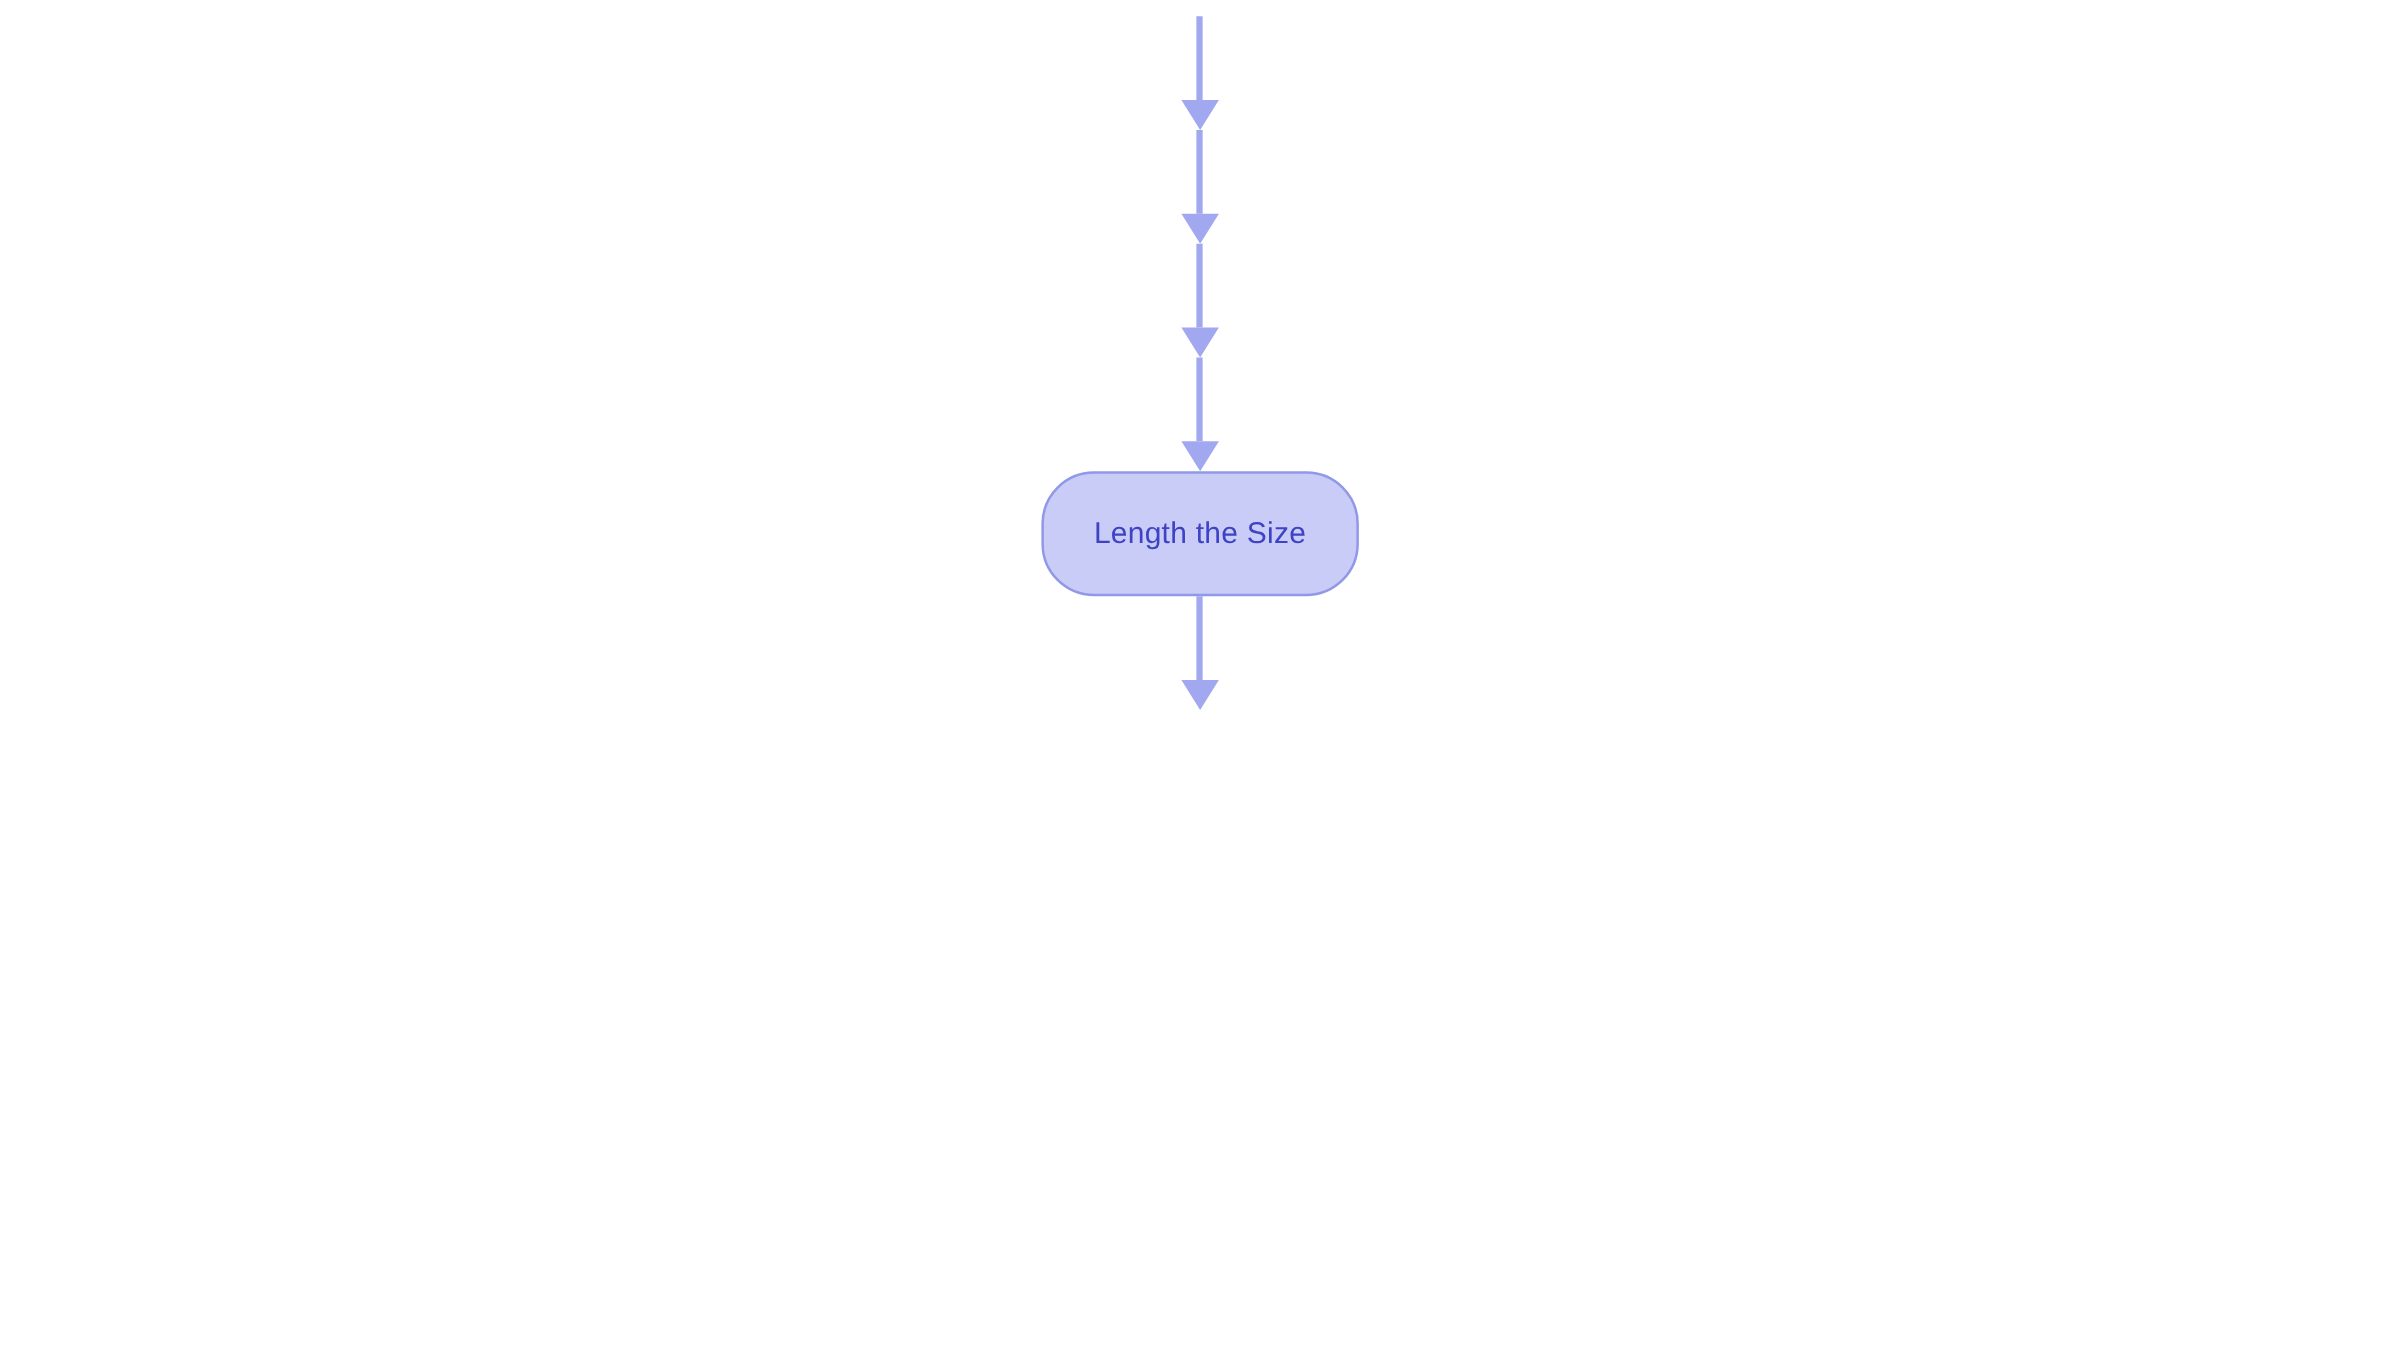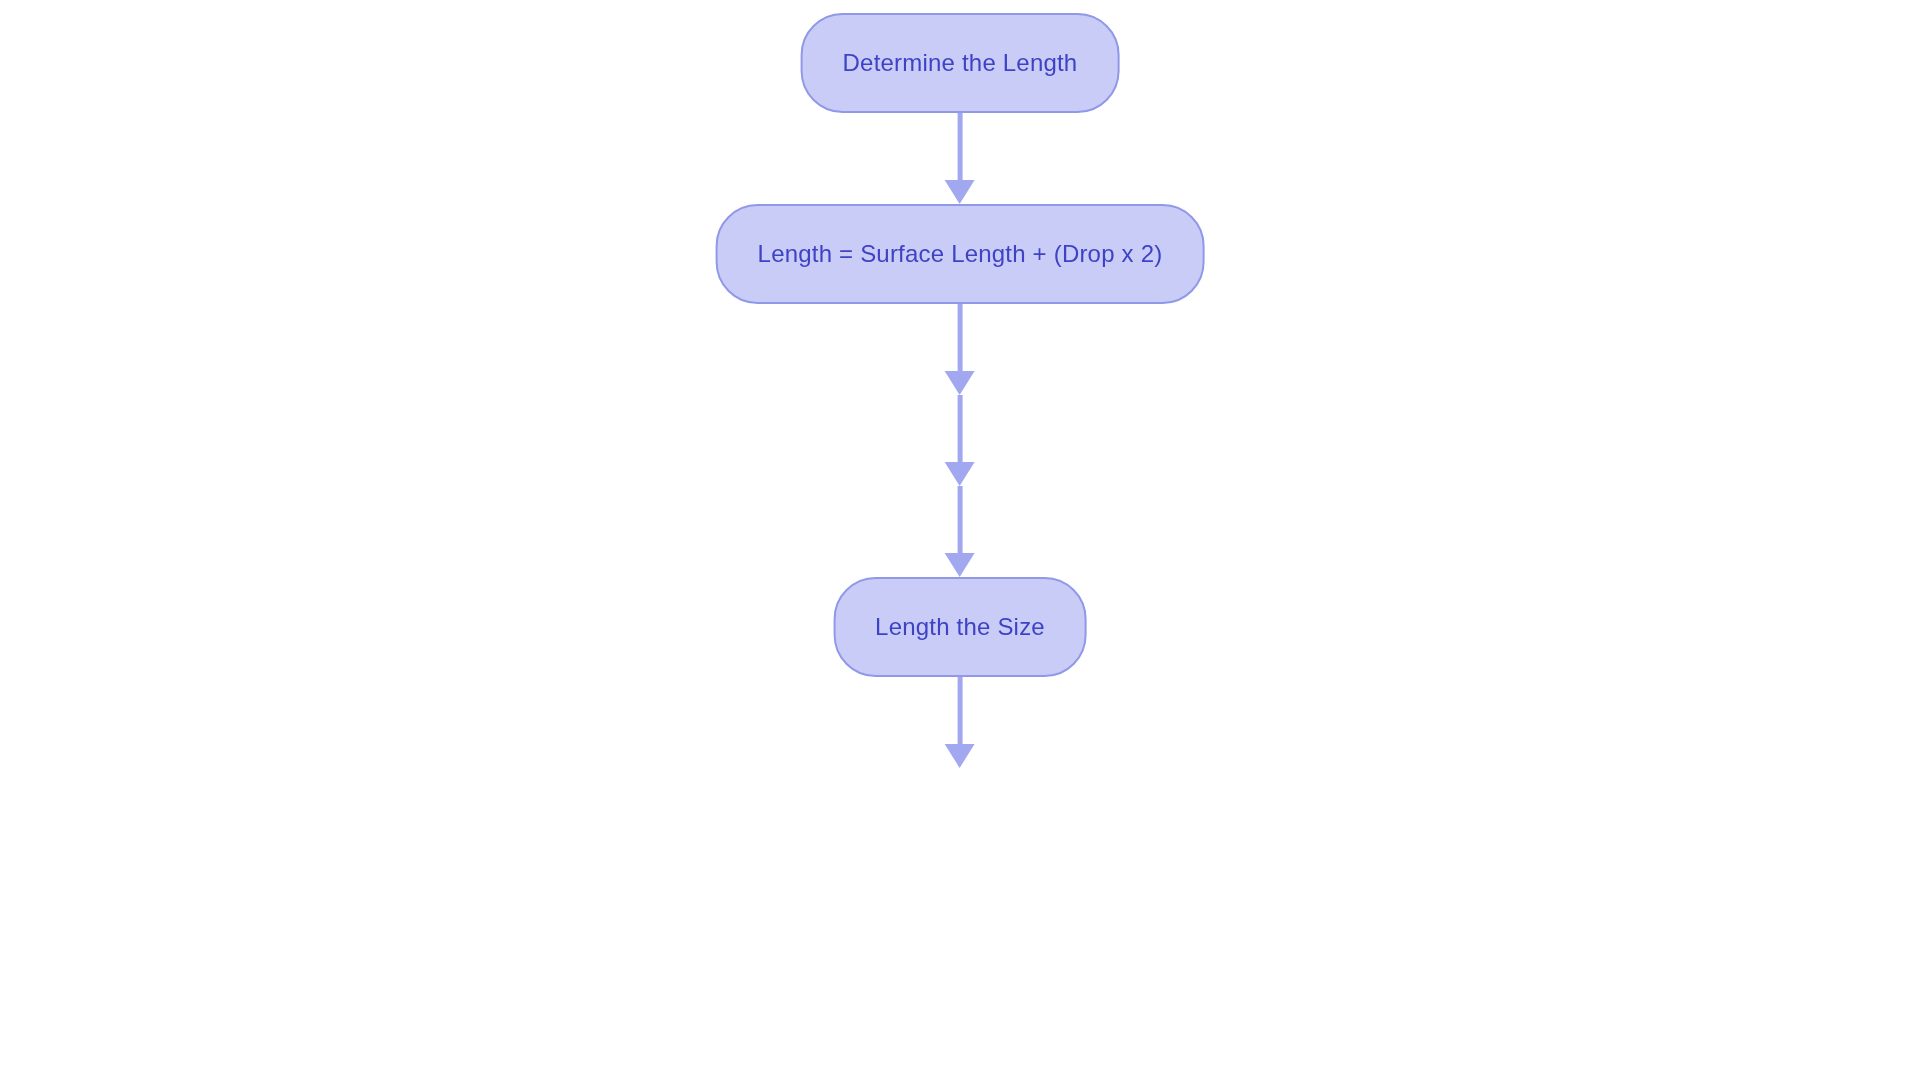--- a/index.html
+++ b/index.html
@@ -69,32 +69,26 @@
     border-right: 15px solid transparent;
     border-top: 24px solid var(--arrow);
   }
 </style>
 </head>
 <body>
 
 <div class="canvas">
   <div class="flow">
 
-    <div class="node">
-      <span class="node-label">Determine the Length</span>
-    </div>
 
     <div class="connector">
       <div class="line"></div>
       <div class="head"></div>
     </div>
 
-    <div class="node">
-      <span class="node-label">Length = Surface Length + (Drop x 2)</span>
-    </div>
 
     <div class="connector">
       <div class="line"></div>
       <div class="head"></div>
     </div>
 
 
     <div class="connector">
       <div class="line"></div>
       <div class="head"></div>

